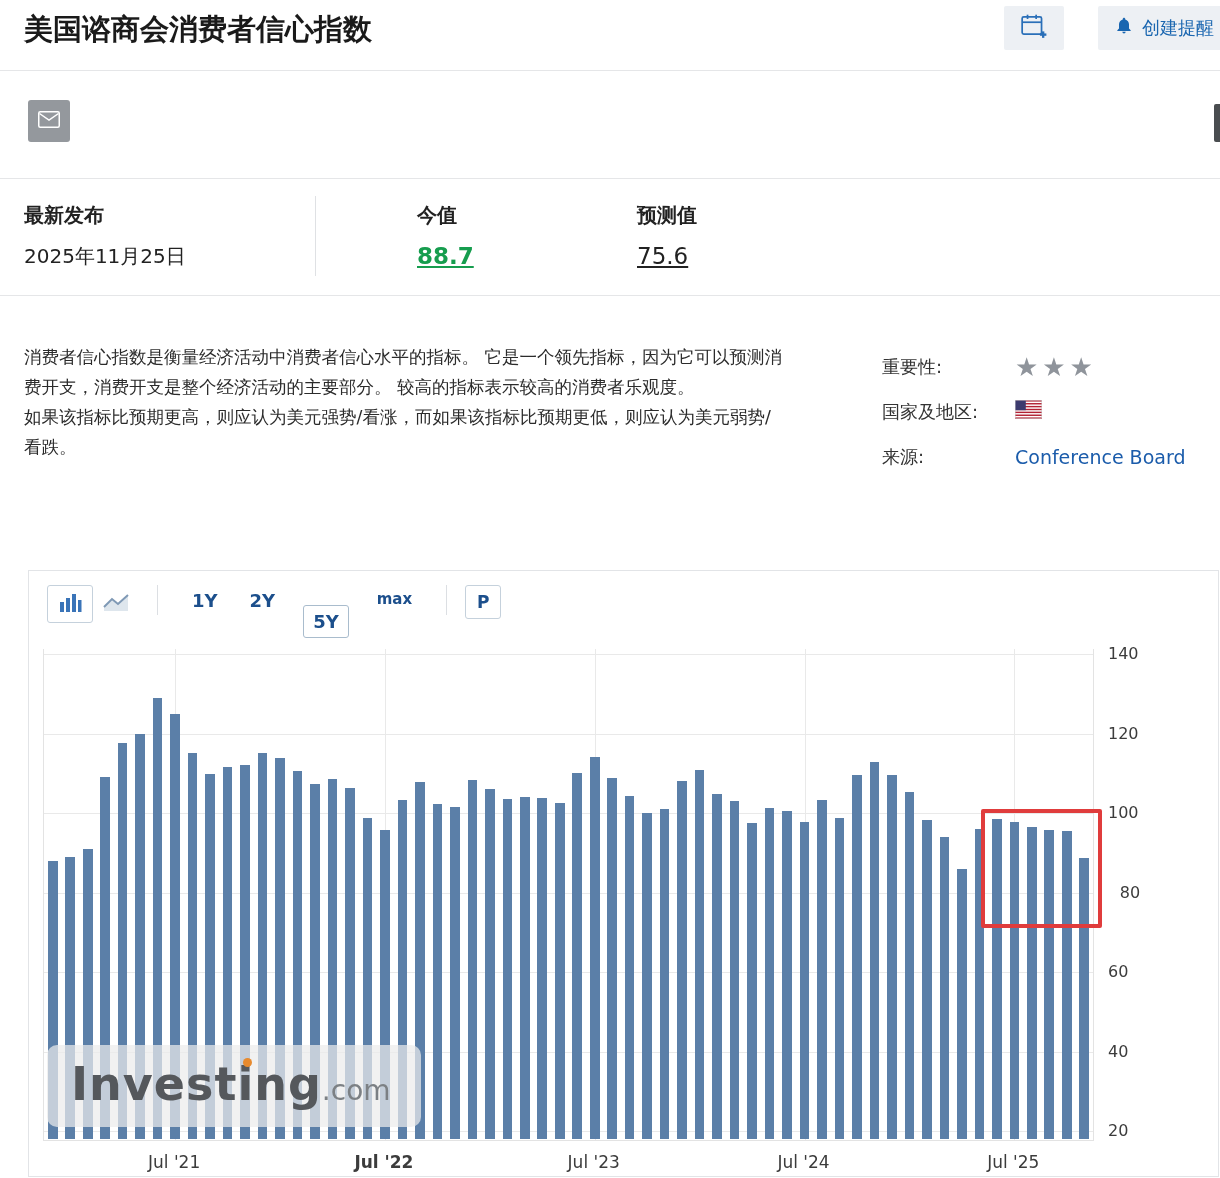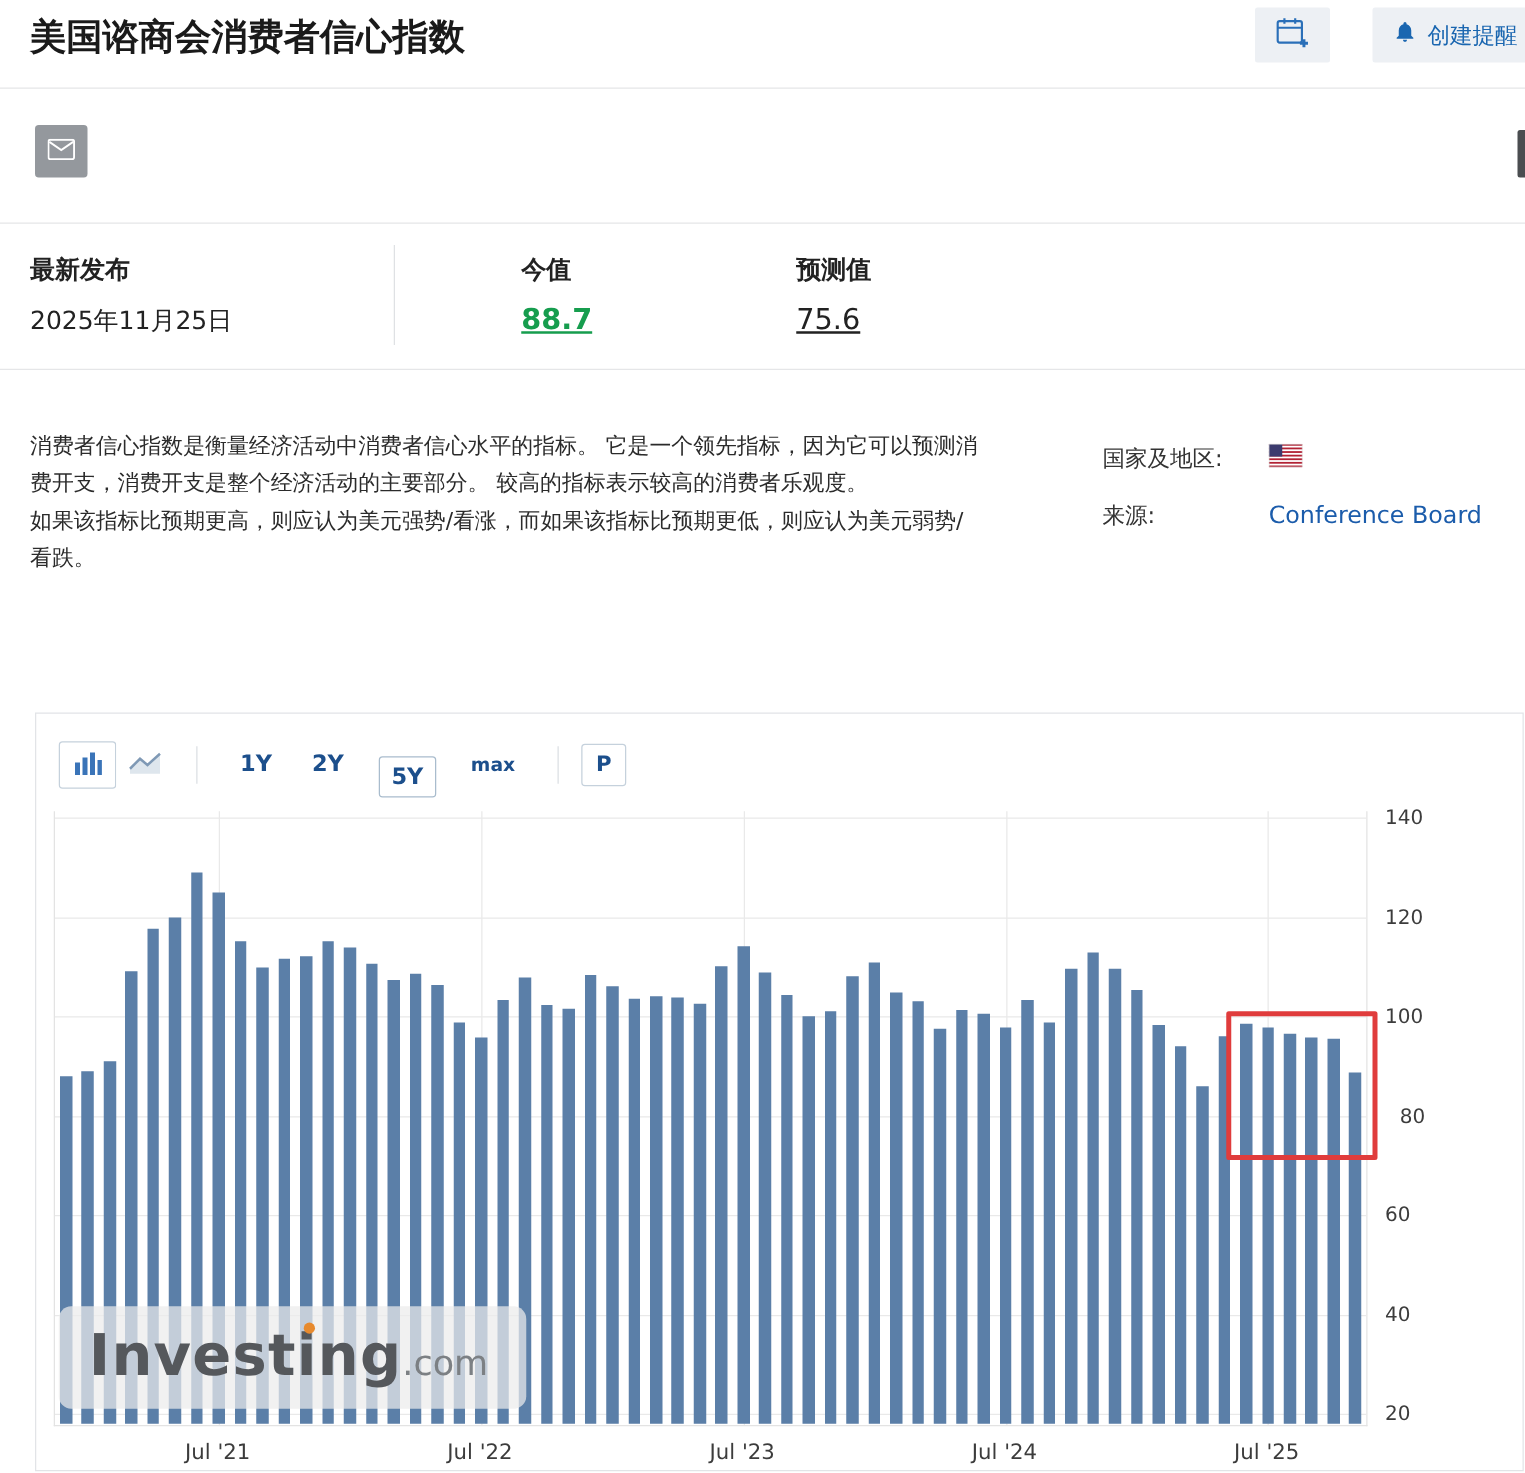--- a/index.html
+++ b/index.html
@@ -33,21 +33,21 @@
   .description { position:absolute; left:0; top:12px; width:762px; font-size:17.5px; line-height:30px; color:#2b2b2b; }
   .details { position:absolute; left:858px; top:14px; font-size:18px; color:#333; }
   .detail-row { height:45px; display:flex; align-items:center; }
   .detail-label { width:133px; }
   .stars { color:#8f949b; font-size:26px; letter-spacing:4px; }
   .currency-value { font-size:19px; color:#222; }
   .source-link { font-size:19px; color:#1b5cab; text-decoration:none; cursor:pointer; }
 
   
   .chart-widget { position:absolute; left:28px; top:570px; width:1191px; height:607px; border:1px solid #e2e4e7; background:#fff; }
-  .chart-toolbar { position:absolute; left:18px; top:14px; display:flex; align-items:center; }
+  .chart-toolbar { position:absolute; left:18px; top:14px; display:flex; align-items:flex-start; }
   .icon-btn { width:46px; height:38px; display:flex; align-items:center; justify-content:center; background:#fff; border:none; cursor:pointer; }
   .icon-btn.active { border:1px solid #c5d1dc; border-radius:3px; }
   .tb-sep { width:1px; height:30px; background:#dcdfe3; margin:0 18px; }
   .range-btn { background:none; border:none; font-family:inherit; font-size:18px; font-weight:bold; color:#1c4f8c; margin:0 12px; cursor:pointer; padding:5px 4px; }
   .range-btn.active { border:1px solid #a9bccd; border-radius:3px; padding:5px 9px;margin-top:20px; }
   .range-btn.small { font-size:15px; }
   .p-btn { width:36px; height:34px; border:1px solid #c5d1dc; border-radius:3px; background:#fff; color:#1c4f8c; font-size:17px; font-weight:bold; font-family:inherit; cursor:pointer; }
 
   .chart-body { position:absolute; left:14px; top:78px; width:1160px; height:530px; }
   .plot-area { position:absolute; left:0; top:0; width:1051px; height:492px; border-left:1px solid #e3e3e3; border-right:1px solid #e3e3e3; border-bottom:1px solid #e3e3e3; }
@@ -118,20 +118,24 @@
   </div>
 </section>
 <div class="divider" style="top:295px;"></div>
 
 <section class="info">
   <div class="description">
     <p>消费者信心指数是衡量经济活动中消费者信心水平的指标。 它是一个领先指标，因为它可以预测消费开支，消费开支是整个经济活动的主要部分。 较高的指标表示较高的消费者乐观度。</p>
     <p>如果该指标比预期更高，则应认为美元强势/看涨，而如果该指标比预期更低，则应认为美元弱势/看跌。</p>
   </div>
   <div class="details">
+    <div class="detail-row">
+      <span class="detail-label">重要性:</span>
+      <span class="stars">★★★</span>
+    </div>
     <div class="detail-row">
       <span class="detail-label">国家及地区:</span>
       <span>
         <svg width="27" height="19" viewBox="0 0 26 18">
           <rect width="26" height="18" fill="#ffffff"></rect>
           <g fill="#b22234">
             <rect y="0" width="26" height="1.38"></rect>
               <rect y="2.77" width="26" height="1.38"></rect>
             <rect y="5.54" width="26" height="1.38"></rect>
               <rect y="8.31" width="26" height="1.38"></rect>
@@ -264,18 +268,18 @@
       <span class="wm-dot"></span>
     </div>
   <div class="y-label" style="top: -5px; left: 1065px;">140</div>
       <div class="y-label" style="top: 74.5px; left: 1065px;">120</div>
       <div class="y-label" style="top: 154px; left: 1065px;">100</div>
       <div class="y-label" style="top: 233.5px; left: 1065px; text-align: center;">80</div>
       <div class="y-label" style="top: 313px; left: 1065px;">60</div>
       <div class="y-label" style="top: 392.5px; left: 1065px;">40</div>
       <div class="y-label" style="top: 472px; left: 1065px;">20</div>
       <div class="x-label" style="left: 91.125px; top: 503px;">Jul '21</div>
-      <div class="x-label" style="left: 300.925px; top: 503px;">Jul '22</div>
+      <div class="x-label" style="left: 300.925px; top: 503px; font-weight: bold;">Jul '22</div>
       <div class="x-label" style="left: 510.725px; top: 503px;">Jul '23</div>
       <div class="x-label" style="left: 720.525px; top: 503px;">Jul '24</div>
       <div class="x-label" style="left: 930.325px; top: 503px;">Jul '25</div>
     </div>
 </section>
 
 </body></html>

